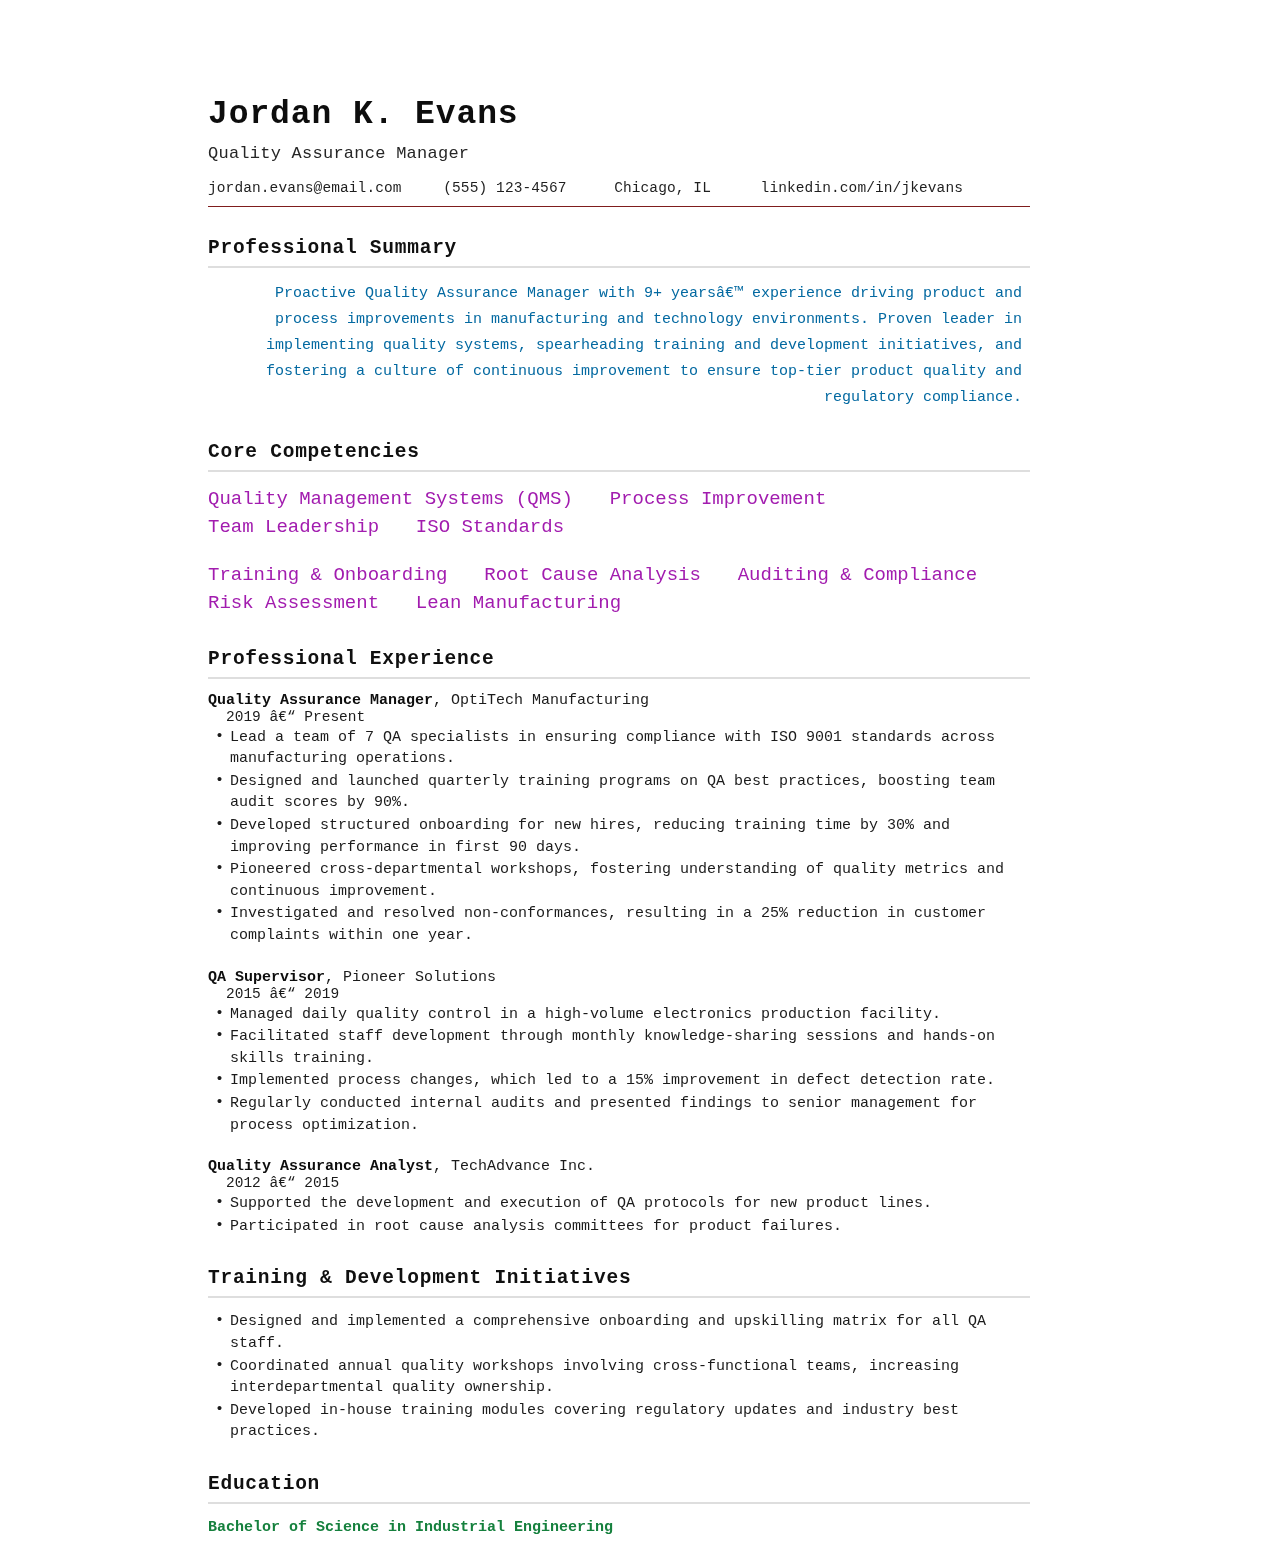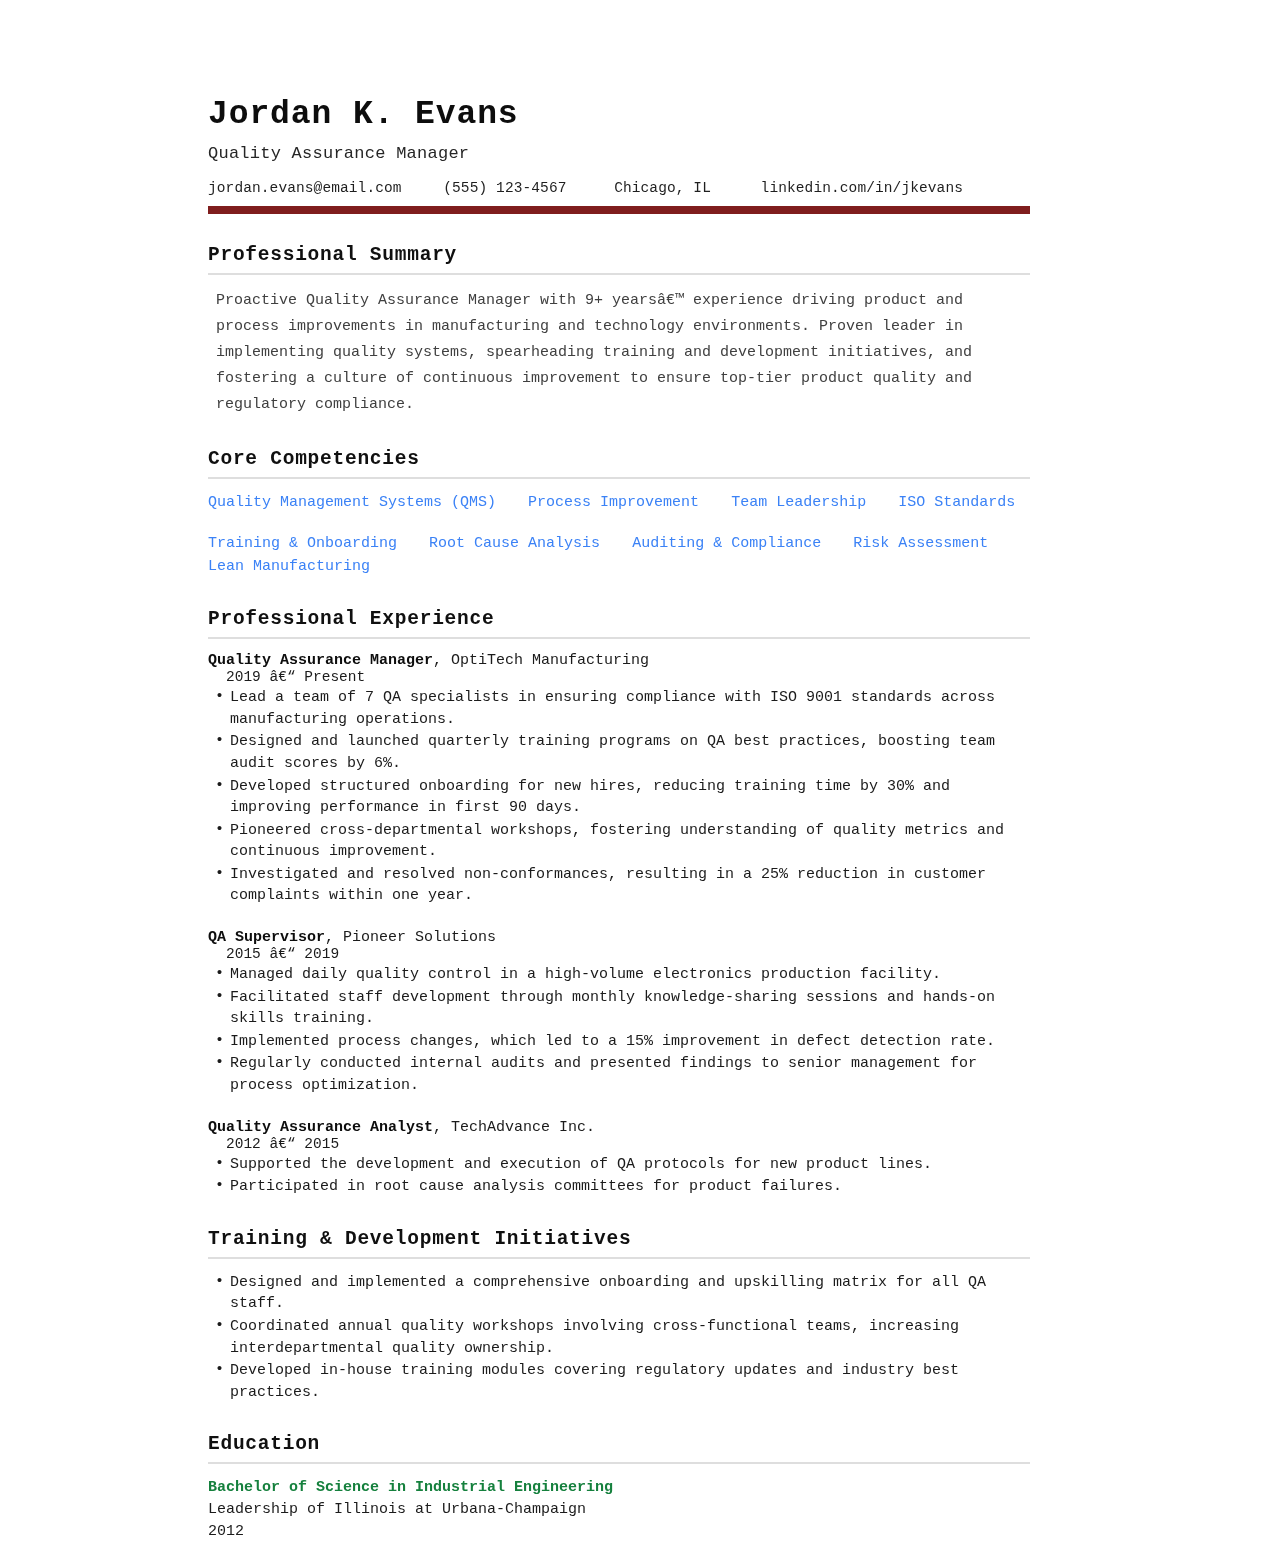--- a/index.html
+++ b/index.html
@@ -43,21 +43,21 @@
     font-weight: normal;
     color: #262626;
     letter-spacing: 0.25px;
     margin: 0 0 17px 0;
   }
   .contact-row {
     font-size: 14.5px;
     color: #1f1f1f;
     letter-spacing: 0.1px;
     padding-bottom: 10px;
-    border-bottom: 8px solid #7f1d1d;
+    border-bottom: 1px solid #7f1d1d;
     white-space: nowrap;
   }
   .contact-item { display: inline-block; }
   .contact-gap-1 { display: inline-block; width: 24px; }
   .contact-gap-2 { display: inline-block; width: 30px; }
   .contact-gap-3 { display: inline-block; width: 32px; }
 
   
   .section { margin-top: 30px; }
   .section-heading {
@@ -70,29 +70,29 @@
   .section-rule {
     height: 0;
     border-top: 2px solid #dedede;
     margin-bottom: 13px;
   }
 
   
   .summary-text {
     font-size: 15px;
     line-height: 1.73;
-    color: #404040;
+    color: #0369a1;
     margin: 8px;
-    text-align: left;
+    text-align: right;
   }
 
   
   .comp-row {
-    font-size: 15px;
-    color: #3b82f6;
+    font-size: 19px;
+    color: #a21caf;
     line-height: 1.5;
     margin-bottom: 19px;
   }
   .comp-row:last-child { margin-bottom: 8px; }
   .comp-item { display: inline-block; }
   .comp-sep { display: inline-block; width: 14px; }
 
   
   .job { margin-bottom: 22px; }
   .job:last-child { margin-bottom: 0; }
@@ -212,21 +212,21 @@
 
       <div class="job">
         <div class="job-line">
           <div class="job-left">
             <span class="job-title">Quality Assurance Manager</span><span class="job-company">, OptiTech Manufacturing</span>
           </div>
           <div class="job-dates">2019 â€“ Present</div>
         </div>
         <ul class="bullets">
           <li>Lead a team of 7 QA specialists in ensuring compliance with ISO 9001 standards across manufacturing operations.</li>
-          <li>Designed and launched quarterly training programs on QA best practices, boosting team audit scores by 6%.</li>
+          <li>Designed and launched quarterly training programs on QA best practices, boosting team audit scores by 90%.</li>
           <li>Developed structured onboarding for new hires, reducing training time by 30% and improving performance in first 90 days.</li>
           <li>Pioneered cross-departmental workshops, fostering understanding of quality metrics and continuous improvement.</li>
           <li>Investigated and resolved non-conformances, resulting in a 25% reduction in customer complaints within one year.</li>
         </ul>
       </div>
 
       <div class="job">
         <div class="job-line">
           <div class="job-left">
             <span class="job-title">QA Supervisor</span><span class="job-company">, Pioneer Solutions</span>

